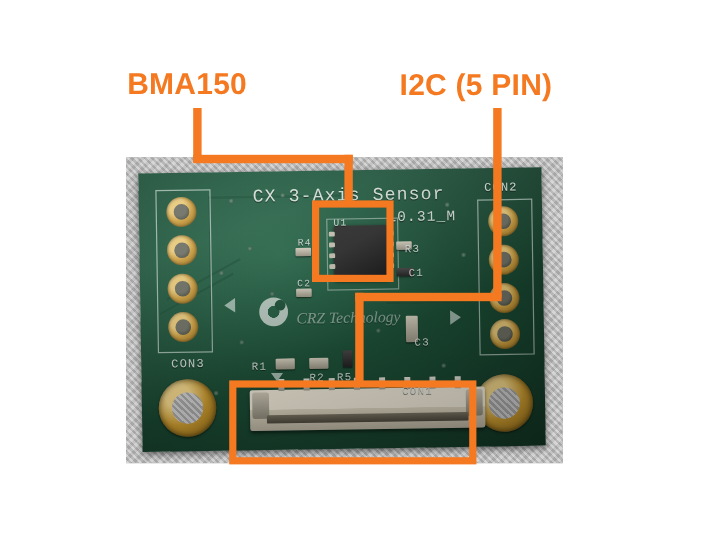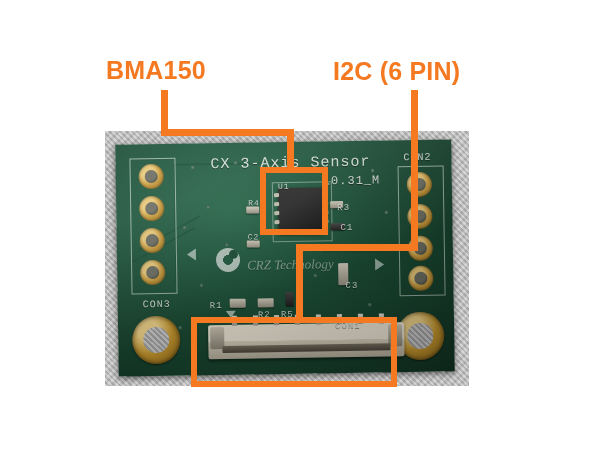--- a/index.html
+++ b/index.html
@@ -296,15 +296,15 @@
   <div class="leader" id="lead-bma-v2"></div>
 
   <div class="leader" id="lead-i2c-v1"></div>
   <div class="leader" id="lead-i2c-h1"></div>
   <div class="leader" id="lead-i2c-v2"></div>
 
   <div class="hl-box" id="box-chip"></div>
   <div class="hl-box" id="box-conn"></div>
 
   <div class="anno-label" id="label-bma">BMA150</div>
-  <div class="anno-label" id="label-i2c">I2C (6 PIN)</div>
+  <div class="anno-label" id="label-i2c">I2C (5 PIN)</div>
 
 </div>
 
 </body></html>

